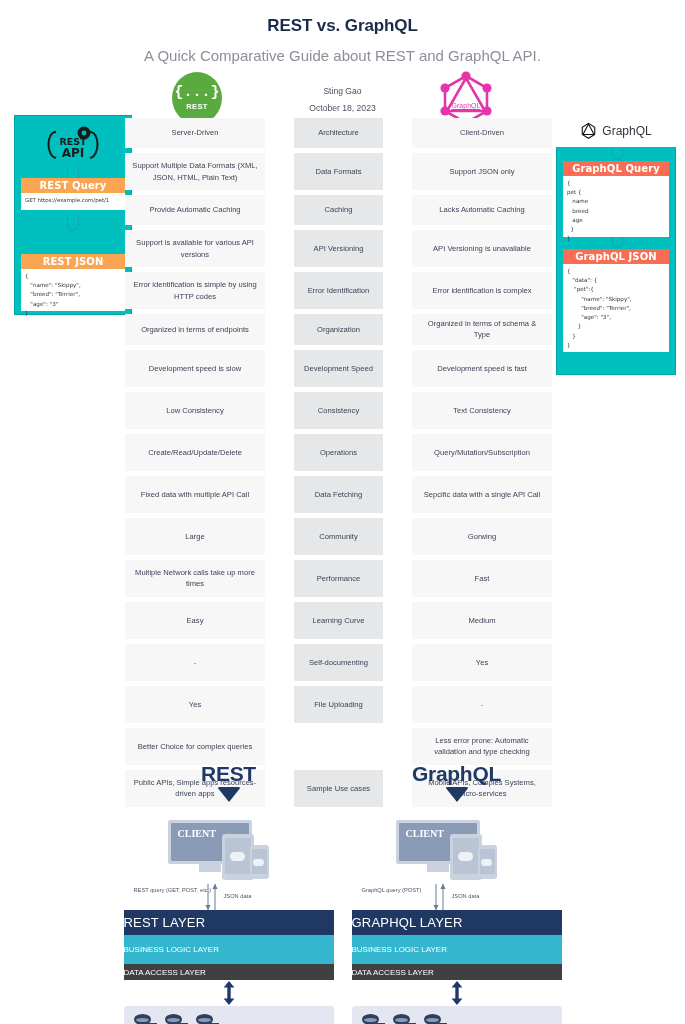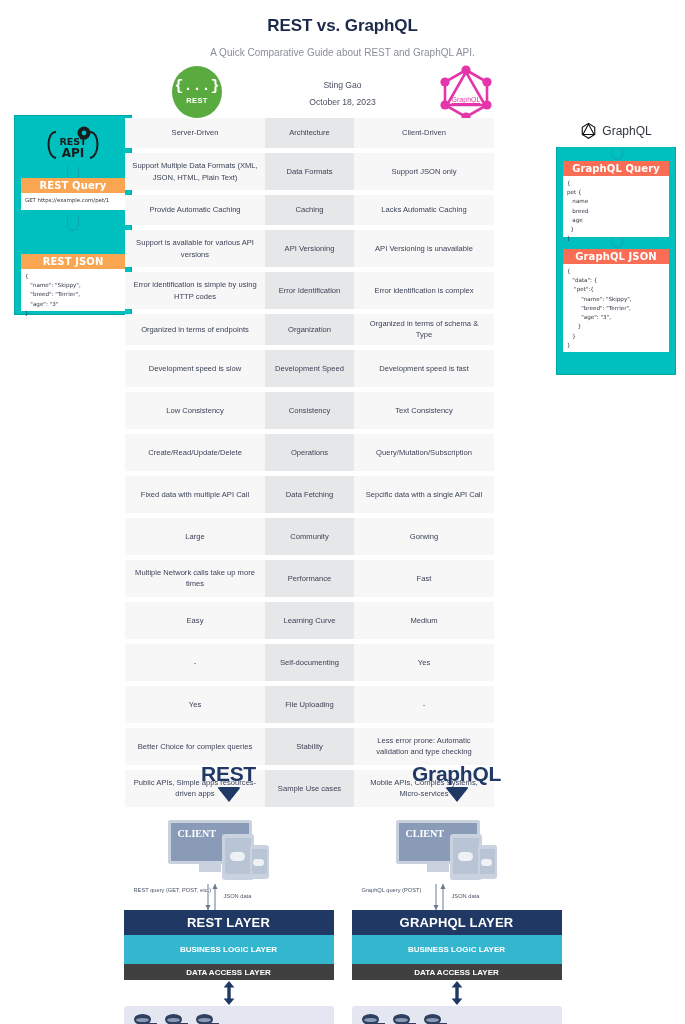--- a/index.html
+++ b/index.html
@@ -11,21 +11,21 @@
     overflow: hidden;
   }
 
   
   .header { padding-top: 16px; text-align: center; }
   .title {
     font-size: 17px; font-weight: bold; color: #1b2a4a;
     letter-spacing: -0.1px;
   }
   .subtitle {
-    font-size: 10px; color: #8a8f99; margin-top: 11px;
+    font-size: 15px; color: #8a8f99; margin-top: 11px;
   }
   .logo-row {
     margin-top: 8px; height: 56px;
     display: flex; align-items: center; justify-content: center;
     position: relative;
   }
   .rest-badge {
     position: absolute; left: 172px; top: 0;
     width: 50px; height: 52px; border-radius: 50%;
     background: #5aab3f;
@@ -83,21 +83,21 @@
     white-space: pre;
   }
   .connector {
     position: absolute; width: 12px; height: 16px;
     border: 1px solid #0aa9ab; border-top: none;
     border-radius: 0 0 6px 6px;
   }
 
   
   .table { position: absolute; top: 118px; left: 125px; width: 427px; }
-  .row { display: flex; margin-bottom: 5px; }
+  .row { display: flex; margin-bottom: 5px; justify-content: space-between; }
   .cell {
     display: flex; align-items: center; justify-content: center;
     text-align: center;
     font-size: 7.6px; color: #3c4257;
     padding: 4px 7px; line-height: 1.5;
     min-height: 30px;
   }
   .cell.side { background: #f7f7f8; width: 140px; }
   .cell.mid  { background: #e6e7e9; width: 89px; }
   .cell.tall { min-height: 37px; }
@@ -146,21 +146,21 @@
     position: absolute; width: 15px; height: 9px; background: #eef1f6; border-radius: 6px;
   }
   .flow-labels {
     position: relative; height: 26px; margin-top: 2px;
     font-size: 5.7px; color: #4a5468; line-height: 1.5;
   }
   .flow-labels .l { position: absolute; left: 10px; top: 2px; }
   .flow-labels .r { position: absolute; left: 100px; top: 8px; }
   .flow-arrows { position: absolute; left: 78px; top: 0; width: 20px; height: 26px; }
   .layer {
-    text-align: center; color: #ffffff; font-weight: bold;
+    color: #ffffff; font-weight: normal;
   }
   .layer.api { background: #1f3864; font-size: 13px; padding: 5px 0; letter-spacing: .2px;}
   .layer.bll { background: #35b6cf; font-size: 8px; padding: 10px 0; }
   .layer.dal { background: #404040; font-size: 8px; padding: 3.5px 0; }
   .updown { height: 26px; display: flex; align-items: center; justify-content: center; }
   .db {
     background: #e4e6f1; border-radius: 3px; height: 48px;
     display: flex; align-items: center; padding: 0 10px; gap: 7px;
   }
   .db .stack { width: 24px; height: 32px; position: relative; }
@@ -359,21 +359,20 @@
     <div class="cell mid tall">Self-documenting</div>
     <div class="cell side tall">Yes</div>
   </div>
   <div class="row">
     <div class="cell side tall">Yes</div>
     <div class="cell mid tall">File Uploading</div>
     <div class="cell side tall">-</div>
   </div>
   <div class="row">
     <div class="cell side tall">Better Choice for complex queries</div>
-    <div class="cell mid tall">Stability</div>
     <div class="cell side tall">Less error prone: Automatic validation and type checking</div>
   </div>
   <div class="row">
     <div class="cell side tall">Public APIs, Simple apps resources-driven apps</div>
     <div class="cell mid tall">Sample Use cases</div>
     <div class="cell side tall">Mobile APIs, Comples Systems, Micro-services</div>
   </div>
 </div>
 
 <div class="diagrams">

